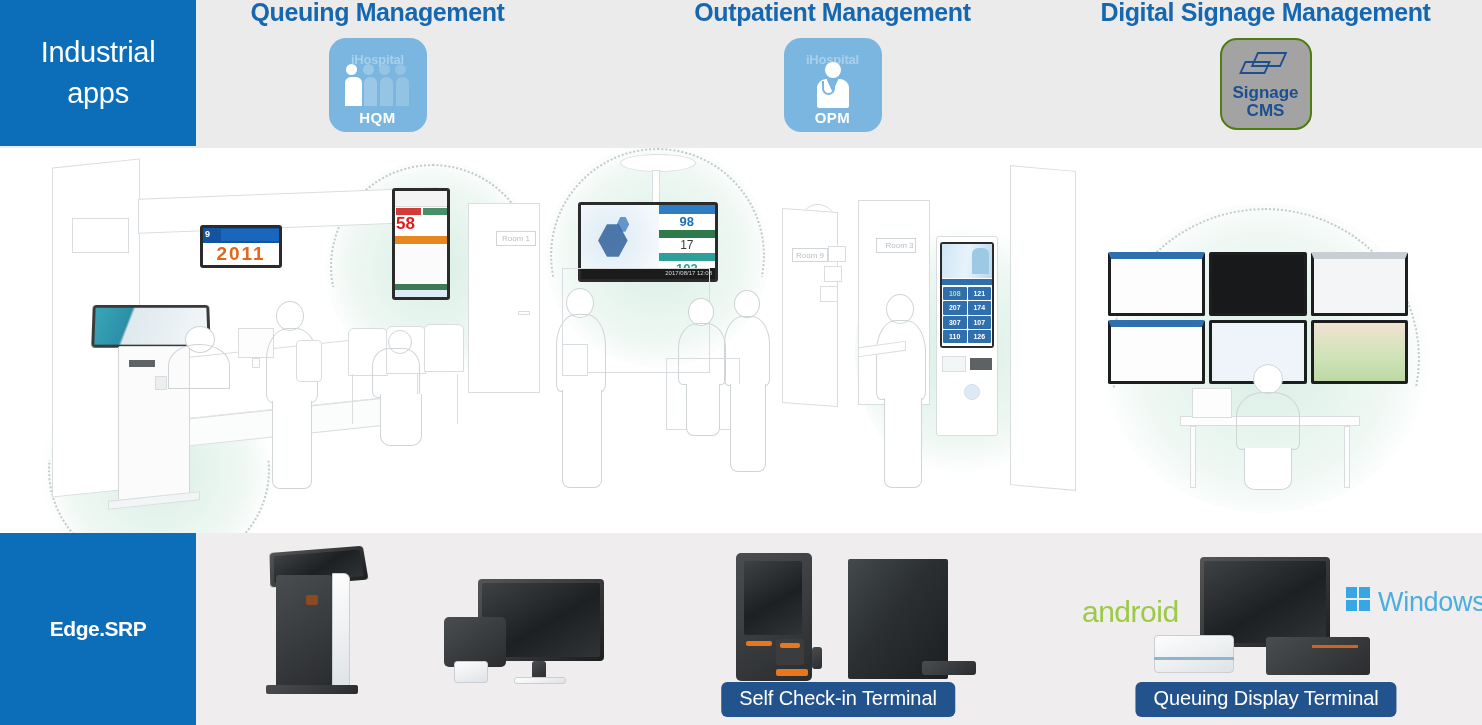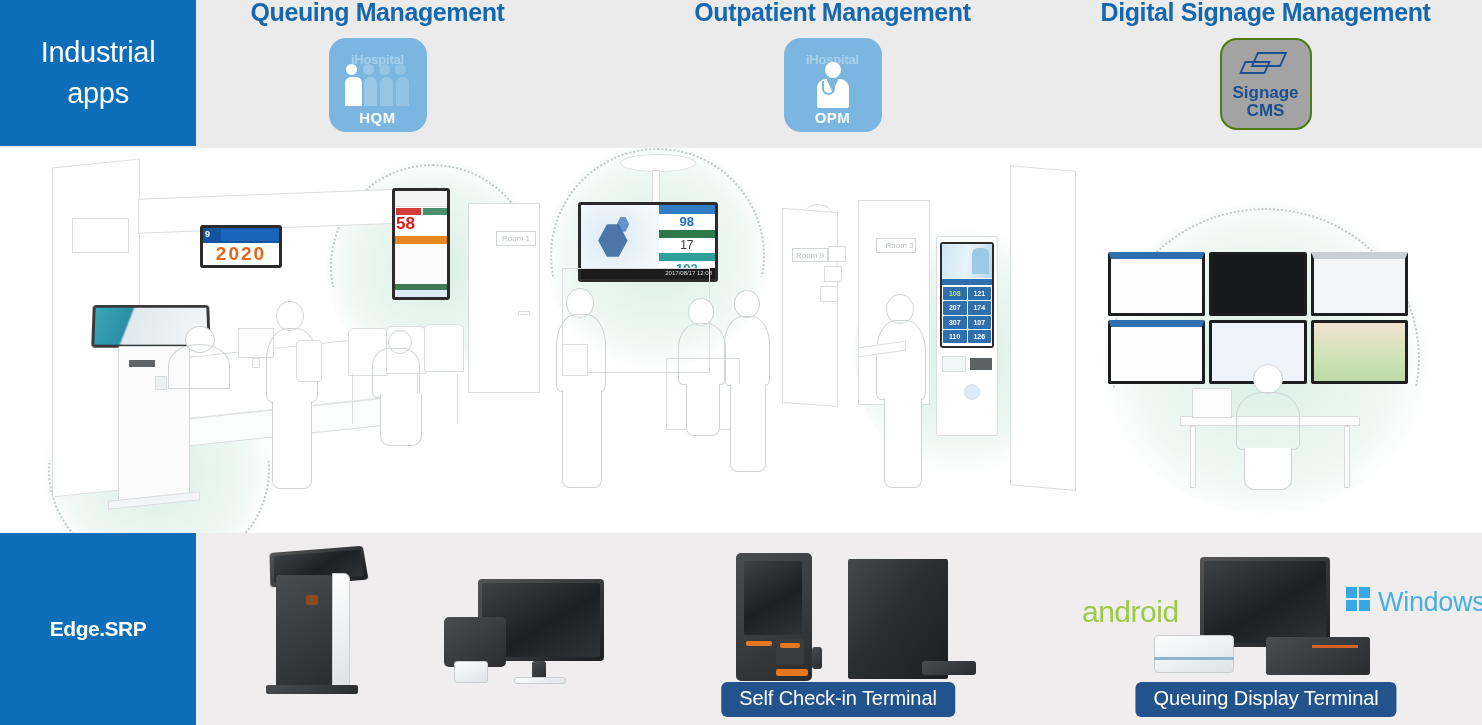--- a/index.html
+++ b/index.html
@@ -212,21 +212,21 @@
     <div class="ln" style="left:72px; top:70px; width:57px; height:35px;"></div>
     <div class="ln-fill" style="left:138px; top:45px; width:300px; height:35px; transform: skewY(-2.2deg);"></div>
     <div class="ln-fill" style="left:128px; top:200px; width:290px; height:62px; transform: skewY(-6deg);"></div>
     <div class="ln" style="left:118px; top:262px; width:300px; height:28px; transform: skewY(-6deg); background:#fbfcfc;"></div>
 
     <div class="screen" style="left:200px; top:77px; width:82px; height:43px;">
       <div class="screen-in" style="background:#1354a0; position:relative;">
         <div style="position:absolute; left:2px; top:1px; font-size:9px; color:#fff; font-weight:bold;">9</div>
         <div style="position:absolute; left:18px; top:1px; width:58px; height:12px; background:#1b66bd;"></div>
         <div style="position:absolute; left:0; top:15px; width:100%; height:22px; background:#fff;
-                    color:#e2661b; font-size:19px; font-weight:bold; text-align:center; line-height:21px; letter-spacing:2px;">2020</div>
+                    color:#e2661b; font-size:19px; font-weight:bold; text-align:center; line-height:21px; letter-spacing:2px;">2011</div>
       </div>
     </div>
 
     <div class="kiosk-screen" style="left:92px; top:156px; width:118px; height:44px;">
       <div class="screen-in" style="background: linear-gradient(110deg,#3aa6b6 0%,#2b8fa8 30%,#dfe9ee 32%,#f3f7f9 100%);"></div>
     </div>
     <div class="kiosk-body" style="left:118px; top:198px; width:72px; height:155px;"></div>
     <div class="ln" style="left:129px; top:212px; width:26px; height:7px; background:#5e6366; border-color:#5e6366;"></div>
     <div class="ln" style="left:155px; top:228px; width:12px; height:14px; background:#eceff0;"></div>
     <div class="ln" style="left:108px; top:348px; width:92px; height:9px; transform: skewY(-6deg); background:#f2f5f6;"></div>

